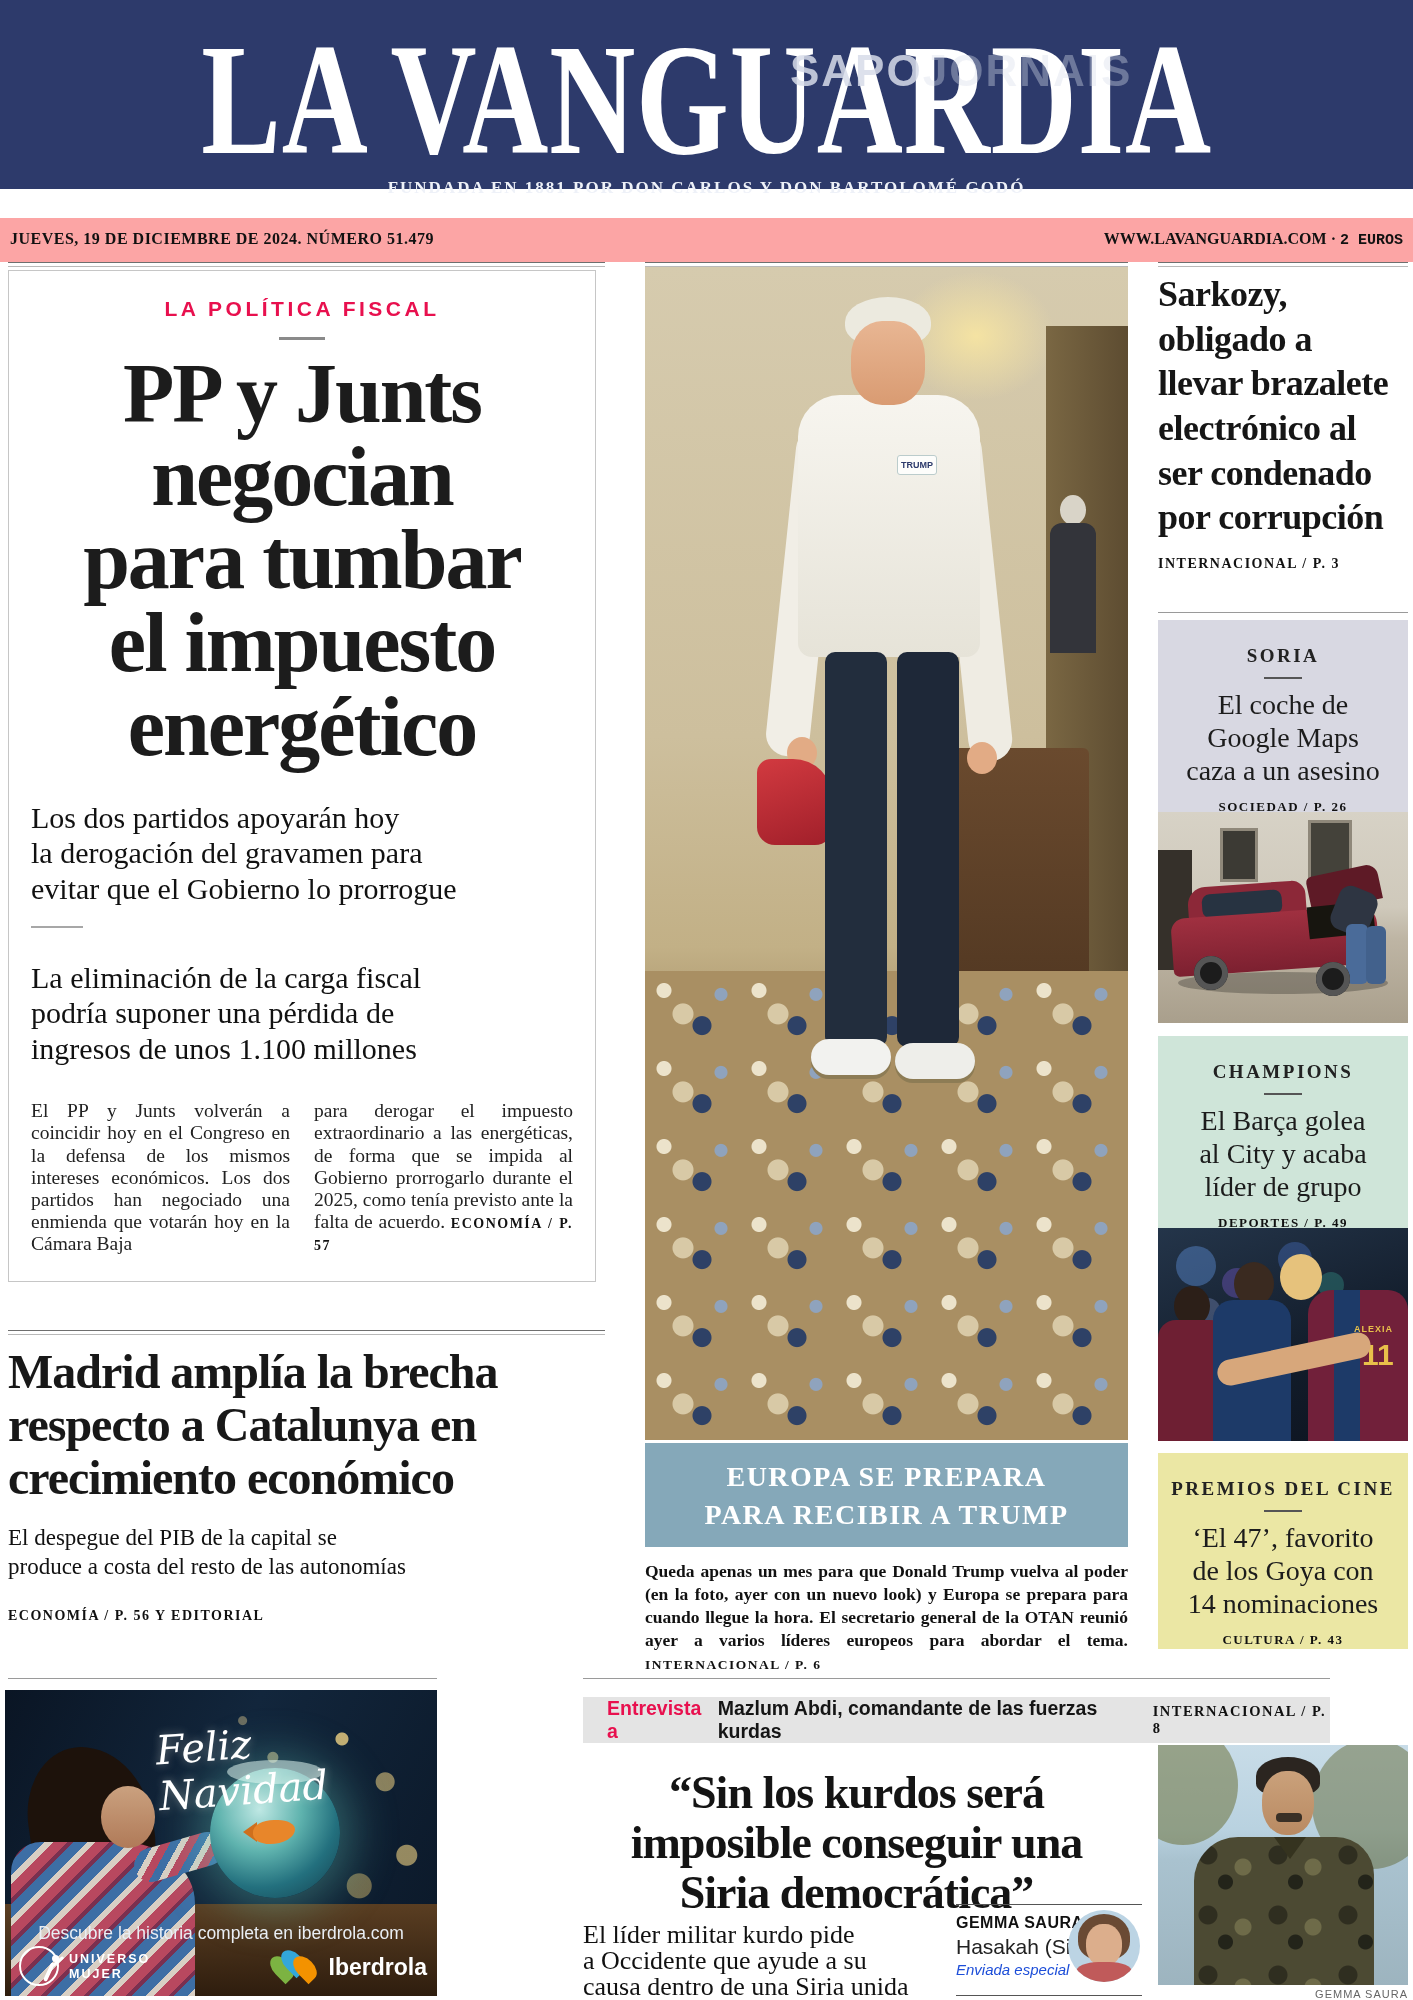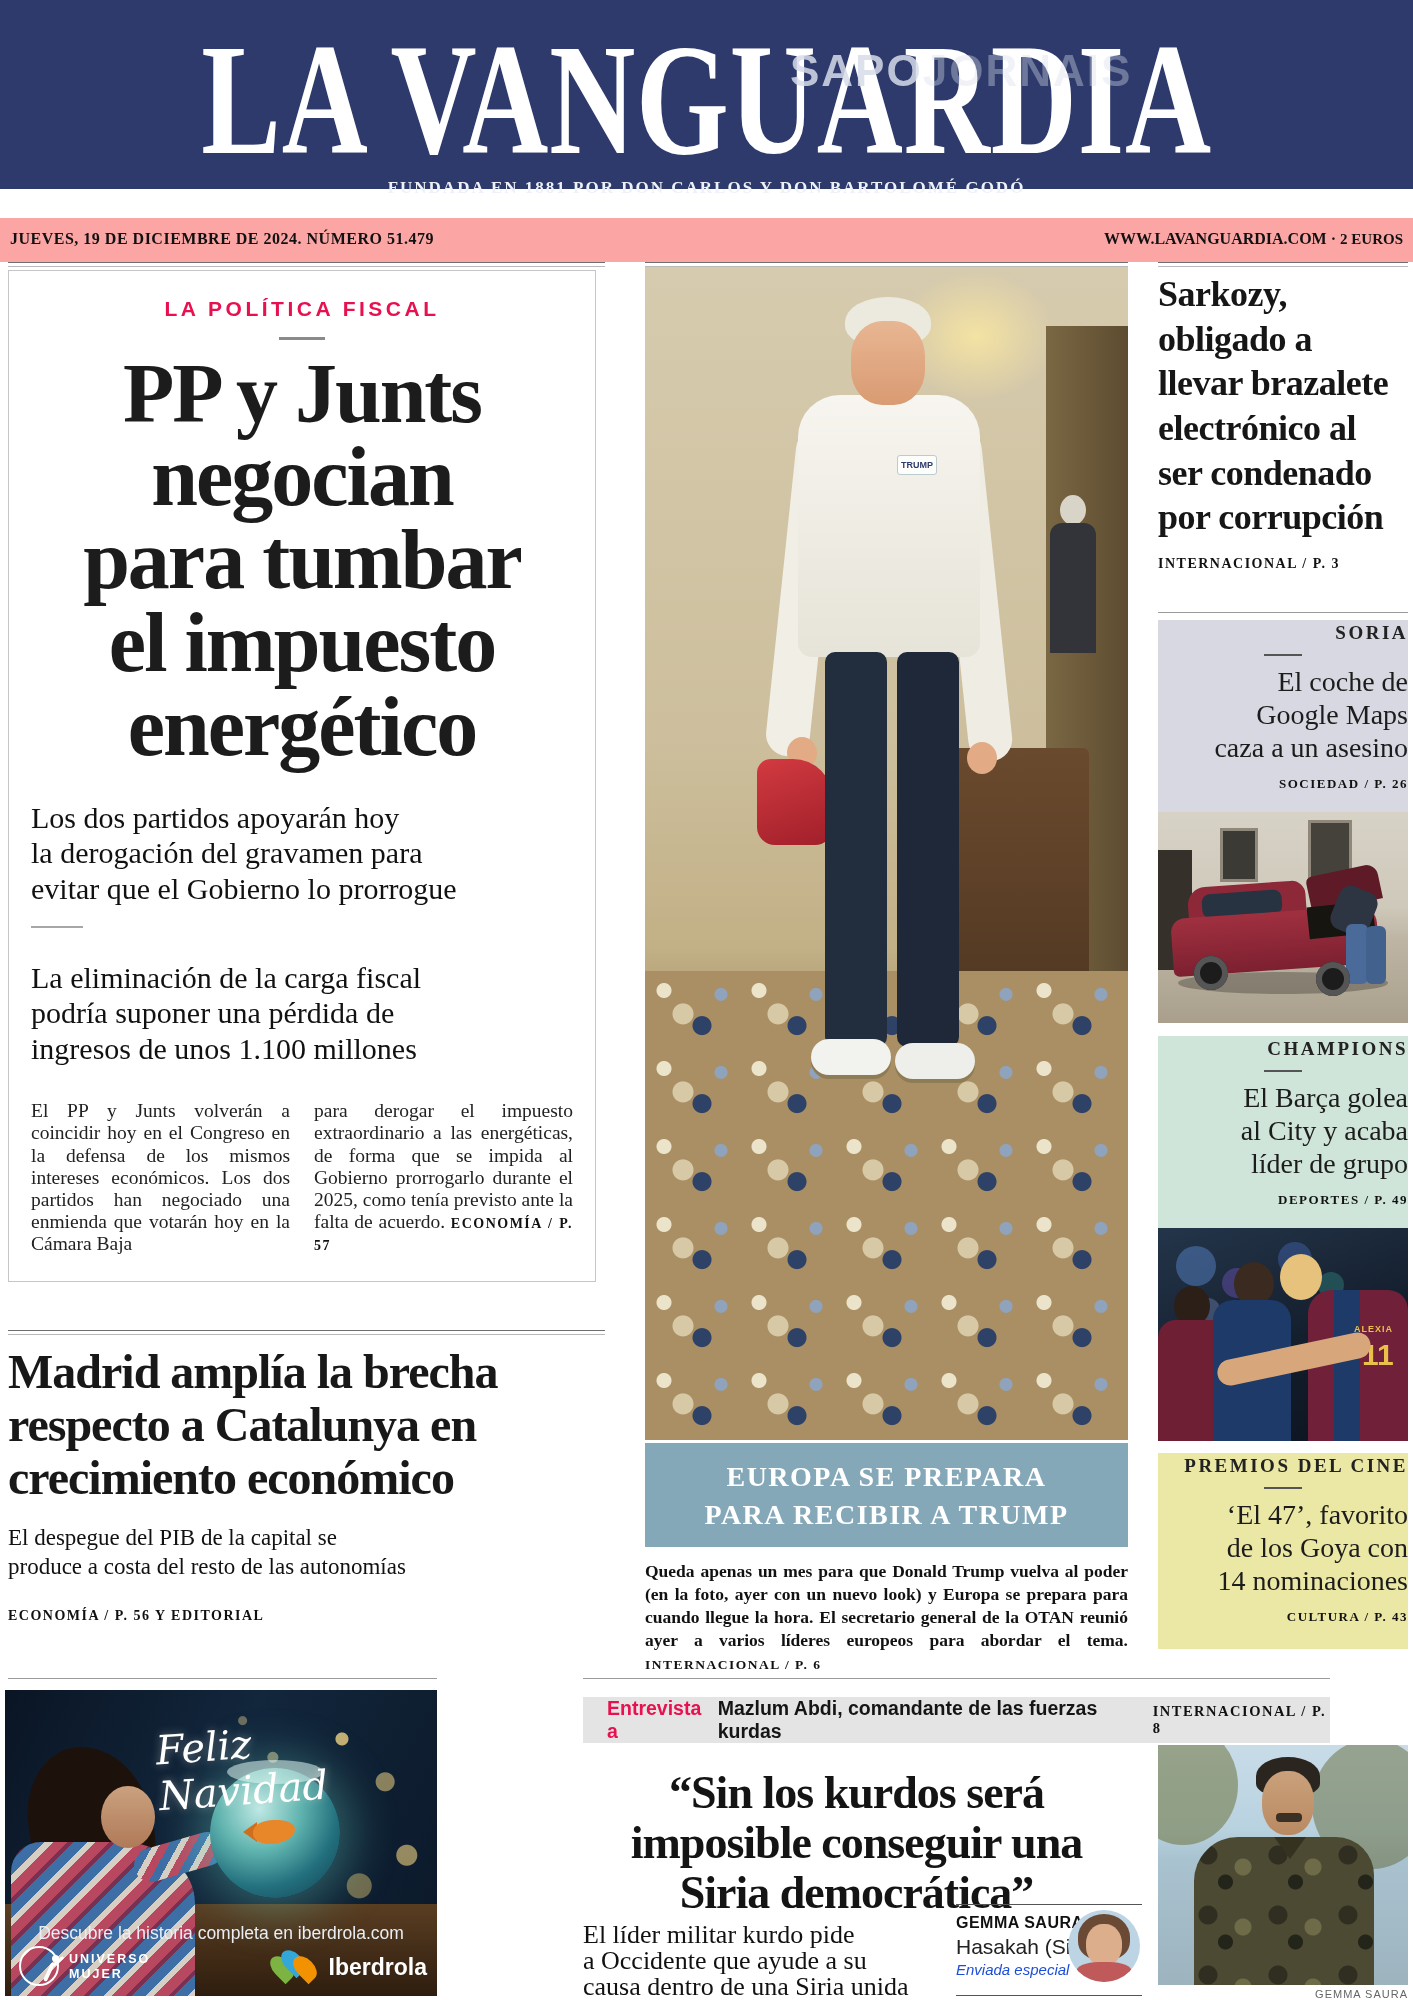--- a/index.html
+++ b/index.html
@@ -18,21 +18,21 @@
   .mast-watermark{ position:absolute; left:790px; top:46px; z-index:3;
     font-family:"Liberation Sans",sans-serif; font-weight:800; font-size:44px; letter-spacing:2px; }
   .mast-watermark .wm1{ color:rgba(215,220,233,.85); }
   .mast-watermark .wm2{ color:rgba(215,220,233,.38); }
   .mast-founded{ position:absolute; left:0; top:178px; width:100%; text-align:center;
     color:#eef1f8; font-size:17px; font-weight:700; letter-spacing:2px; }
   
   #dateline{ position:absolute; left:0; top:218px; width:1413px; height:44px; background:#fca5a5; }
   .date-left{ position:absolute; left:10px; top:12px; font-size:16px; font-weight:700; letter-spacing:.5px; color:#111; }
   .date-right{ position:absolute; right:10px; top:12px; font-size:16px; font-weight:700; color:#111; }
-  .date-right .euro{ font-family:Liberation Serif, serif; font-size:15px; font-weight:800; }
+  .date-right .euro{ font-family:Liberation Mono, monospace; font-size:15px; font-weight:800; }
   
   .colrule{ position:absolute; height:5px; border-top:1px solid #6f6f6f; border-bottom:1px solid #b9b9b9; }
   .hair{ position:absolute; height:1px; background:#9a9a9a; }
   
   #lead{ position:absolute; left:8px; top:270px; width:588px; height:1012px;
     border:1px solid #c6c6c6; padding:0 22px; }
   .lead-kicker{ margin-top:26px; text-align:center; color:#e8104e;
     font-family:"Liberation Sans",sans-serif; font-weight:800; font-size:21px; letter-spacing:3.5px; }
   .kdiv{ width:46px; height:3px; background:#8a8a8a; margin:16px auto 12px; }
   .lead-headline{ white-space:pre-line; text-align:center; font-weight:700;
@@ -90,21 +90,21 @@
   .band-text{ white-space:pre-line; text-align:center; padding-top:15px; color:#fff;
     font-weight:700; font-size:28px; line-height:1.34; letter-spacing:1.5px; }
   #trump-caption{ position:absolute; left:645px; top:1560px; width:483px;
     font-weight:700; font-size:17.5px; line-height:1.32; text-align:justify; color:#111; }
   #trump-caption .secref{ font-weight:700; font-size:13.5px; }
   
   #sarkozy{ position:absolute; left:1158px; top:272px; width:250px; }
   .sark-headline{ white-space:pre-line; font-weight:700; font-size:36px; line-height:1.24; letter-spacing:-.5px; color:#161616; }
   .sark-ref{ margin-top:16px; }
   
-  .sidebox{ position:absolute; left:1158px; width:250px; height:196px; text-align:right; padding-top:2px; }
+  .sidebox{ position:absolute; left:1158px; width:250px; height:196px; text-align:center; padding-top:25px; }
   .box-kicker{ font-weight:700; font-size:19px; letter-spacing:2.5px; color:#222; }
   .kdiv2{ width:38px; height:2px; background:#555; margin:10px auto; }
   .box-headline{ white-space:pre-line; font-size:28px; line-height:1.17; color:#1c1c1c; }
   .box-ref{ margin-top:12px; font-size:13px; }
   #soria{ top:620px; background:#d8d8e2; }
   #champions{ top:1036px; background:#cfe5d9; }
   #goya{ top:1453px; background:#ebe7a4; }
   
   #photo-car{ position:absolute; left:1158px; top:812px; width:250px; height:211px; overflow:hidden;
     background:linear-gradient(180deg,#d7d2c6 0%,#cfc9bb 45%,#beb5a4 60%,#a99f8c 100%); }

